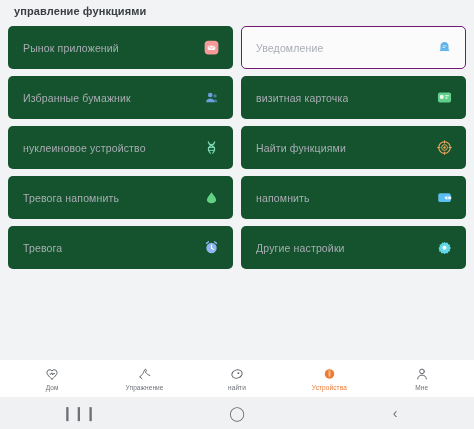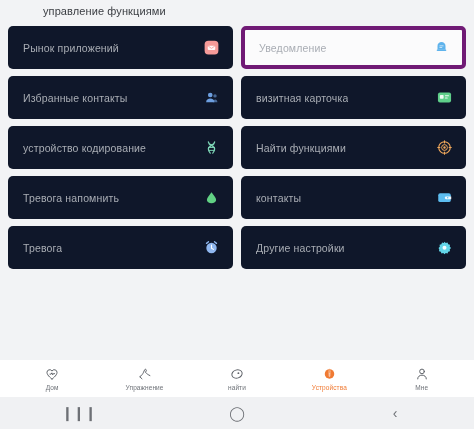--- a/index.html
+++ b/index.html
@@ -19,55 +19,54 @@
   .header{
     height:22px;
     flex:0 0 22px;
     background:#f2f3f5;
     display:flex;align-items:center;
     padding-left:14px;
     box-sizing:border-box;
   }
   .header-title{
     font-size:11px;
-    font-weight:normal;
+    font-weight:bold;
     color:#3a3d42;
     letter-spacing:.1px;
     white-space:nowrap;
-    margin-left:29px;
   }
   
   .content{
     flex:1 1 auto;
     position:relative;
     overflow:hidden;
     padding:0 8px;
     box-sizing:border-box;
   }
   .grid{
     display:grid;
     grid-template-columns:1fr 1fr;
     column-gap:8px;
     row-gap:7px;
     padding-top:4px;
   }
   .card{
     position:relative;
     height:43px;
-    background:#0f172a;
+    background:#14532d;
     border-radius:5px;
     display:flex;
     align-items:center;
     justify-content:space-between;
     padding:0 13px 0 14px;
     box-sizing:border-box;
     border:1px solid transparent;
   }
   .card.selected{
-    border:4px solid #701a75;
+    border:1px solid #701a75;
     background:#fbfbfc;
   }
   .card-label{
     font-size:10.5px;
     color:#a9adb4;
     white-space:nowrap;
     overflow:hidden;
     text-overflow:clip;
     letter-spacing:.15px;
   }
@@ -157,21 +156,21 @@
           <span class="app-icon">
             <svg width="15" height="15" viewBox="0 0 24 24">
               <path d="M12 3.2c-3.7 0-6.4 2.7-6.4 6.3v6.1h12.8V9.5c0-3.6-2.7-6.3-6.4-6.3z" fill="#5fb3ec"></path>
               <rect x="4.3" y="15.2" width="15.4" height="2.3" rx="1.1" fill="#5fb3ec"></rect>
               <rect x="8.6" y="8.6" width="6.8" height="1.5" rx=".7" fill="#fff" opacity=".85"></rect>
               <rect x="8.6" y="11.4" width="4.6" height="1.5" rx=".7" fill="#fff" opacity=".85"></rect>
             </svg>
           </span>
         </div>
         <div class="card">
-          <span class="card-label">Избранные контакты</span>
+          <span class="card-label">Избранные бумажник</span>
           <span class="app-icon">
             <svg width="15" height="15" viewBox="0 0 24 24">
               <circle cx="10" cy="8" r="3.7" fill="#6d9fe0"></circle>
               <path d="M3.4 19.4c0-3.6 3-5.8 6.6-5.8s6.6 2.2 6.6 5.8z" fill="#6d9fe0"></path>
               <circle cx="17.6" cy="9.4" r="2.7" fill="#6d9fe0" opacity=".6"></circle>
               <path d="M14.4 19.4c0-2.8 1.7-4.4 3.6-4.4 1.9 0 3.4 1.4 3.4 4.4z" fill="#6d9fe0" opacity=".6"></path>
             </svg>
           </span>
         </div>
         <div class="card">
@@ -179,21 +178,21 @@
           <span class="app-icon">
             <svg width="15" height="15" viewBox="0 0 24 24">
               <rect x="1.5" y="4" width="21" height="16" rx="3.2" fill="#5fcf8a"></rect>
               <rect x="4.6" y="8" width="6" height="6" rx="1.2" fill="#fff" opacity=".9"></rect>
               <rect x="12.6" y="8.4" width="6.6" height="1.6" rx=".8" fill="#fff" opacity=".9"></rect>
               <rect x="12.6" y="12.1" width="4.6" height="1.6" rx=".8" fill="#fff" opacity=".9"></rect>
             </svg>
           </span>
         </div>
         <div class="card">
-          <span class="card-label">устройство кодирование</span>
+          <span class="card-label">нуклеиновое устройство</span>
           <span class="app-icon">
             <svg width="15" height="15" viewBox="0 0 24 24">
               <path d="M7 3c0 5 10 6 10 11 0 4-3 7-3 7" stroke="#7fd8b8" stroke-width="2.1" fill="none" stroke-linecap="round"></path>
               <path d="M17 3c0 5-10 6-10 11 0 4 3 7 3 7" stroke="#7fd8b8" stroke-width="2.1" fill="none" stroke-linecap="round"></path>
               <path d="M8.4 7.6h7.2M7.2 12h9.6M8.4 16.6h7.2" stroke="#7fd8b8" stroke-width="1.5" stroke-linecap="round"></path>
             </svg>
           </span>
         </div>
         <div class="card">
           <span class="card-label">Найти функциями</span>
@@ -208,21 +207,21 @@
         </div>
         <div class="card">
           <span class="card-label">Тревога напомнить</span>
           <span class="app-icon">
             <svg width="15" height="15" viewBox="0 0 24 24">
               <path d="M12 3.4C8.4 8.2 4.6 12.2 4.6 16.1c0 3 3.3 5 7.4 5s7.4-2 7.4-5c0-3.9-3.8-7.9-7.4-12.7z" fill="#61d184"></path>
             </svg>
           </span>
         </div>
         <div class="card">
-          <span class="card-label">контакты</span>
+          <span class="card-label">напомнить</span>
           <span class="app-icon">
             <svg width="15" height="15" viewBox="0 0 24 24">
               <rect x="2" y="5.2" width="20" height="14" rx="3" fill="#5cbdf0"></rect>
               <path d="M14.6 10.4h8.2v4.2h-8.2a2.1 2.1 0 010-4.2z" fill="#fff" opacity=".92"></path>
               <circle cx="17.1" cy="12.5" r="1.2" fill="#5cbdf0"></circle>
             </svg>
           </span>
         </div>
         <div class="card">
           <span class="card-label">Тревога</span>

